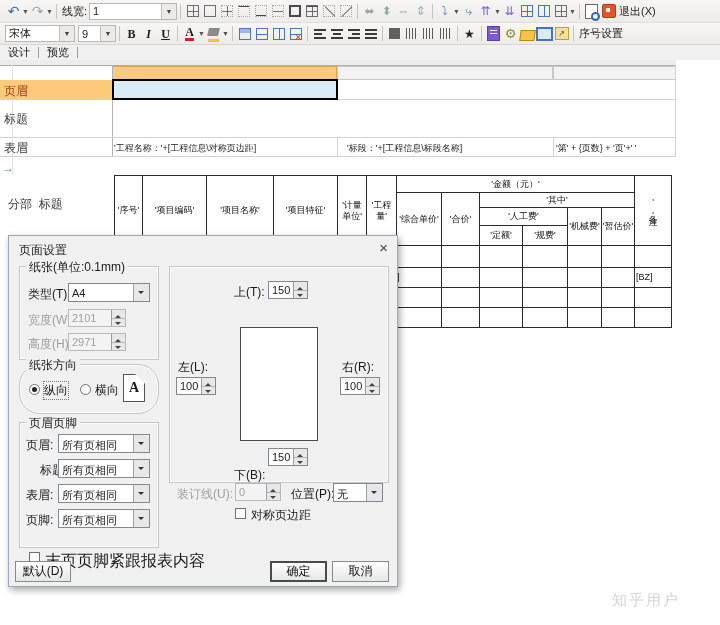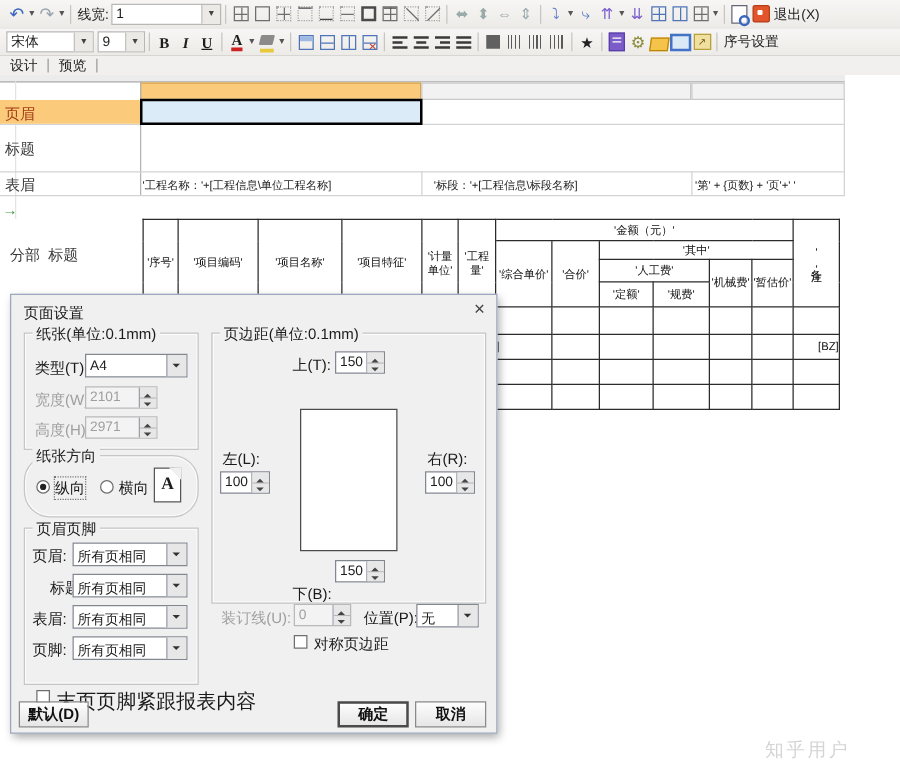--- a/index.html
+++ b/index.html
@@ -96,21 +96,21 @@
   .spin .sb b{flex:1;background:#e7e7e7;position:relative;}
   .spin .sb b.up:after{content:'';position:absolute;left:3px;top:2px;border:3px solid transparent;border-bottom-color:#444;}
   .spin .sb b.dn:after{content:'';position:absolute;left:3px;top:3px;border:3px solid transparent;border-top-color:#444;}
   .spin .sb b.up{border-bottom:1px solid #b5b5b5;}
   .spin.dis{background:#f3f3f3;border-color:#b9b9b9;}
   .spin.dis .sv{color:#9f9f9f;}
   .rad{position:absolute;width:11px;height:11px;border-radius:50%;border:1px solid #6f6f6f;background:#fff;box-sizing:border-box;}
   .rad.on:after{content:'';position:absolute;left:2px;top:2px;width:5px;height:5px;border-radius:50%;background:#222;}
   .chk{position:absolute;width:11px;height:11px;border:1px solid #6f6f6f;background:#fff;box-sizing:border-box;}
   .btn{position:absolute;height:21px;background:linear-gradient(#fdfdfd,#e6e6e6);border:1px solid #8a8a8a;
-      font-size:12px;display:flex;align-items:center;justify-content:center;box-sizing:border-box;color:#111;font-weight:bold;}
+      font-size:12px;display:flex;align-items:center;justify-content:center;box-sizing:border-box;color:#111;}
   .btn.default{border:2px solid #4a4a4a;}
   .paperpic{position:absolute;width:22px;height:28px;background:#fff;border:1px solid #555;box-sizing:border-box;
       display:flex;align-items:center;justify-content:center;font-family:"Liberation Serif",serif;font-weight:bold;font-size:14px;}
   .paperpic:after{content:'';position:absolute;right:-1px;top:-1px;border:5px solid transparent;border-top-color:#f0f0f0;border-right-color:#f0f0f0;border-bottom-color:transparent;}
   .focusdotted{outline:1px dotted #777;}
   .watermark{position:absolute;left:612px;top:591px;font-size:15px;color:#d4d4d4;letter-spacing:2px;}
 </style>
 </head>
 <body>
 
@@ -334,21 +334,21 @@
   <div class="bandlabel" style="left:4px;top:23px;color:#a03c17;">页眉</div>
   <div class="bandlabel" style="left:4px;top:51px;">标题</div>
   <div class="bandlabel" style="left:4px;top:80px;">表眉</div>
   <div class="bandlabel" style="left:8px;top:136px;">分部  标题</div>
 
   <div class="abs" style="left:2px;top:101px;color:#3f9b3f;font-weight:bold;font-size:12px;">→</div>
 
   <div class="cell" style="left:112px;top:19px;width:226px;height:21px;background:#dcebf8;border:2px solid #000;"></div>
 
 
-  <div class="smalltxt" style="left:114px;top:82px;">'工程名称：'+[工程信息\单位工程名称]</div>
+  <div class="smalltxt" style="left:114px;top:82px;">'工程名称：'+[工程信息\对称页边距]</div>
   <div class="smalltxt" style="left:347px;top:82px;">'标段：'+[工程信息\标段名称]</div>
   <div class="smalltxt" style="left:556px;top:82px;">'第' + {页数} + '页'+'  '</div>
 
   <table class="grid">
     <colgroup>
       <col style="width:28px;">
         <col style="width:64px;">
         <col style="width:67px;">
         <col style="width:64px;">
       <col style="width:29px;">
@@ -407,21 +407,21 @@
       <td></td>
           <td></td>
       <td></td>
           <td></td>
       <td style="text-align:left;">]</td>
       <td></td>
           <td></td>
       <td></td>
           <td></td>
       <td></td>
-      <td style="text-align:right;padding-left:1px;">[BZ]</td>
+      <td style="text-align:left;padding-left:1px;">[BZ]</td>
     </tr>
     <tr style="height:20px;">
       <td></td>
           <td></td>
       <td></td>
           <td></td>
       <td></td>
           <td></td>
       <td></td>
           <td></td>
@@ -510,21 +510,20 @@
     <span class="dl" style="left:6px;top:89px;">页脚:</span>
     <span class="cmb" style="left:38px;top:86px;width:92px;">
       <span class="cv">所有页相同</span>
       <span class="cb"></span>
     </span>
   </div>
   <span class="chk" style="left:20px;top:316px;"></span>
   <span class="dl" style="left:36px;top:315px;font-size:16px;">末页页脚紧跟报表内容</span>
 
   <div class="grp" style="left:160px;top:30px;width:218px;height:215px;">
-    <span class="glb">页边距(单位:0.1mm)</span>
     <span class="dl" style="left:64px;top:17px;">上(T):</span>
     <span class="spin" style="left:98px;top:14px;width:40px;">
       <span class="sv">150</span>
       <span class="sb">
           <b class="up"></b>
           <b class="dn"></b>
         </span>
     </span>
     <div class="abs" style="left:70px;top:60px;width:76px;height:112px;background:#fff;border:1px solid #4a4a4a;"></div>
     <span class="dl" style="left:8px;top:92px;">左(L):</span>

